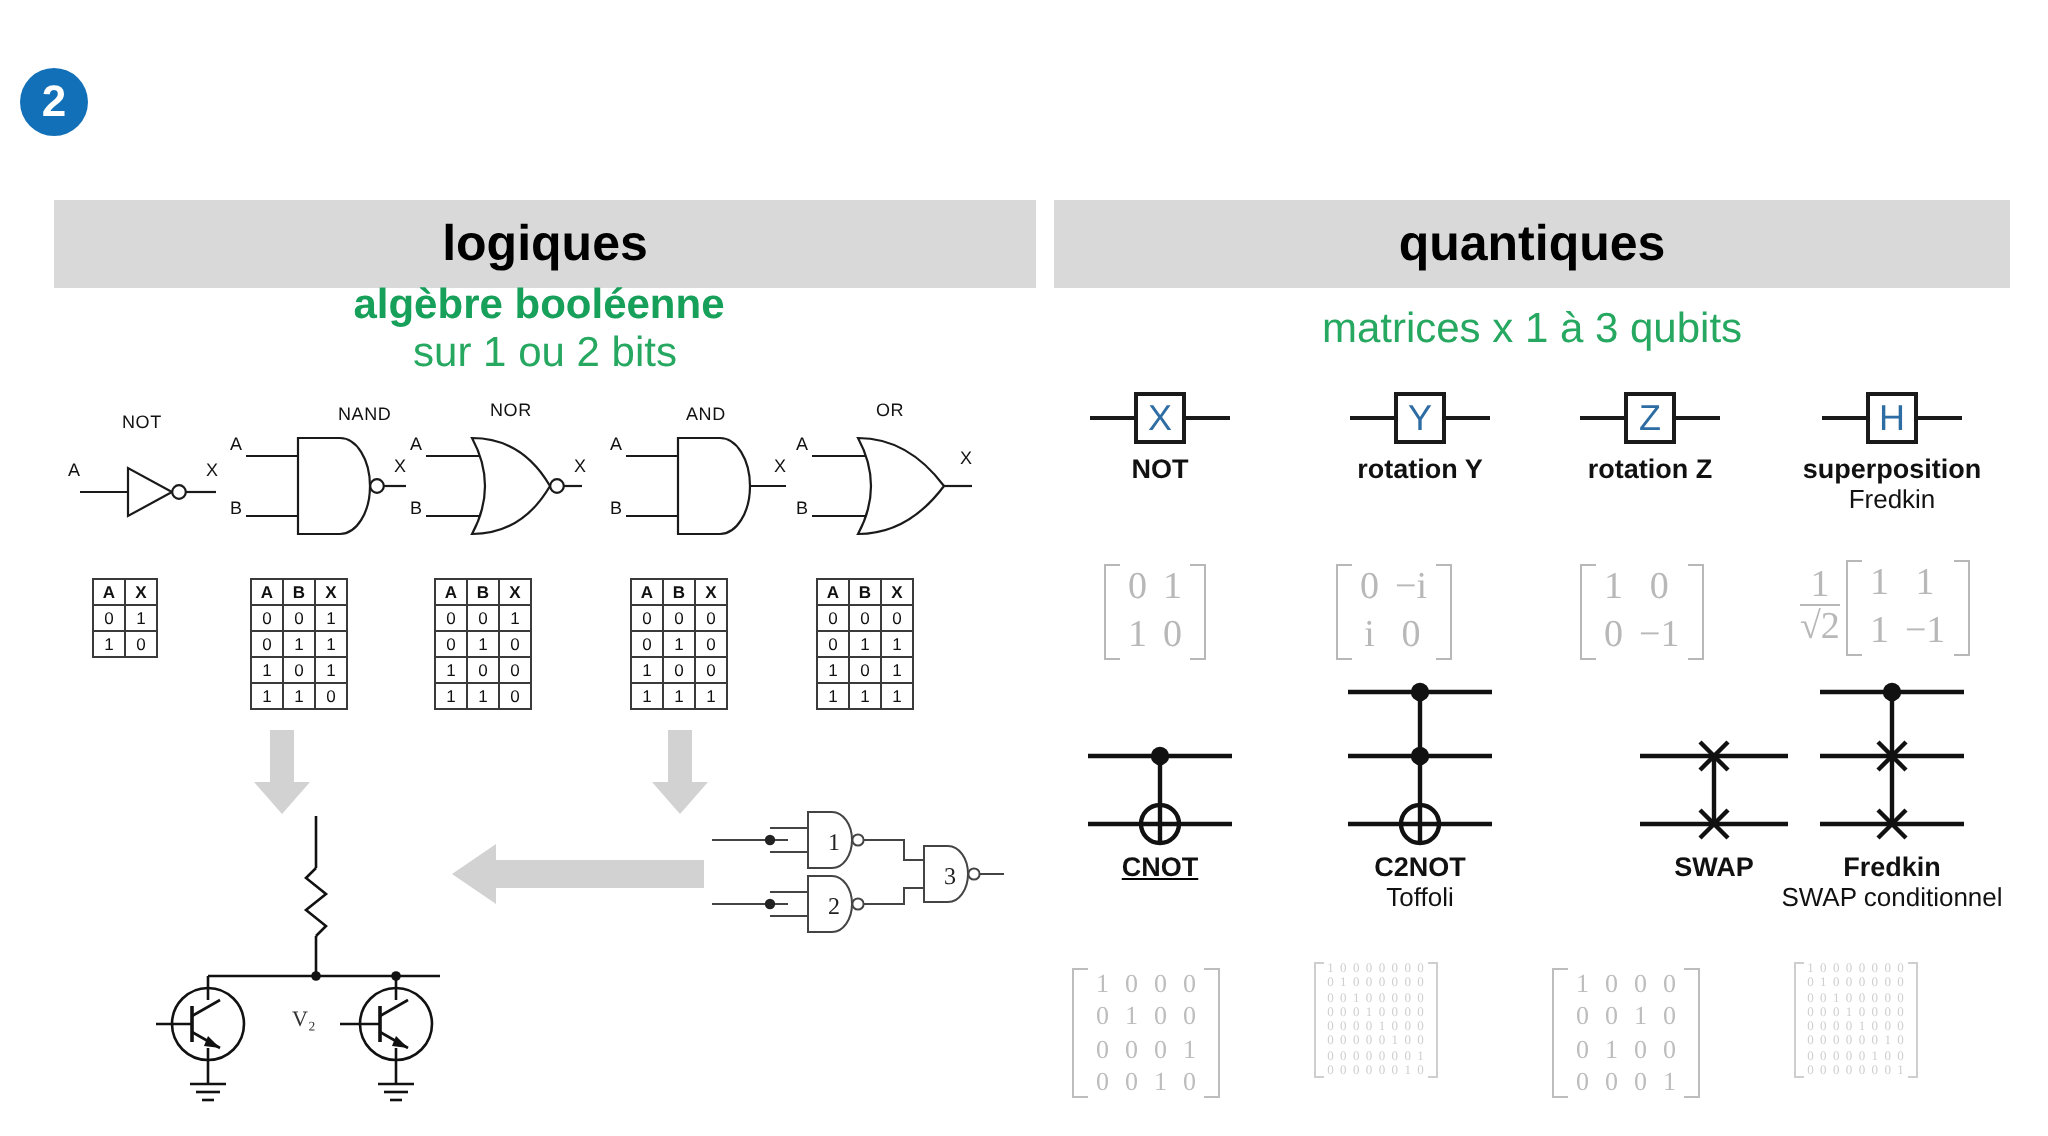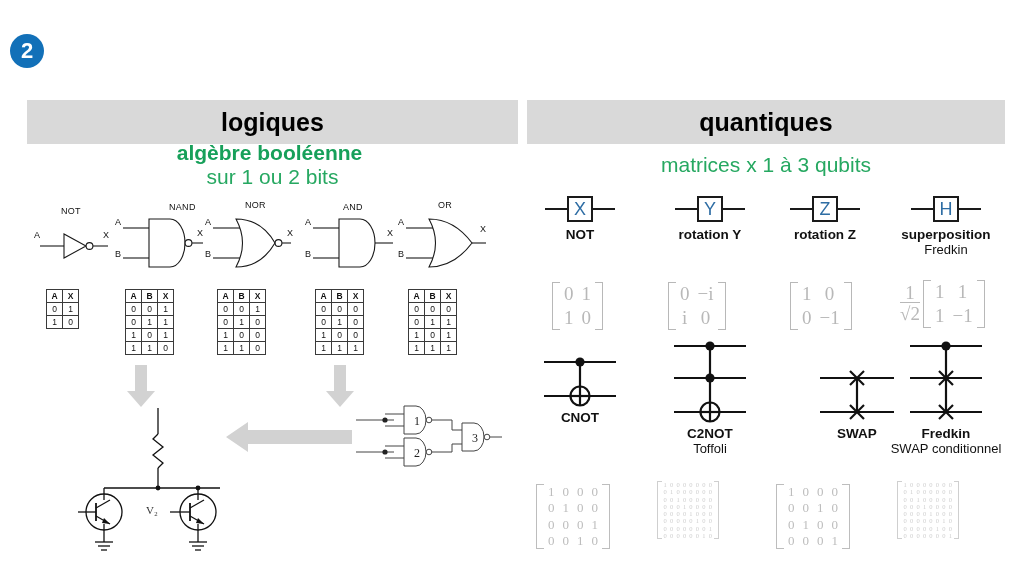--- a/index.html
+++ b/index.html
@@ -480,21 +480,21 @@
         </tr>
         <tr>
           <td>1</td>
           <td>−1</td>
         </tr>
       </tbody>
     </table>
     <span class="brk r"></span>
   </div>
 
-<div class="qgate" style="left:530px;top:344px;width:100px;">
+<div class="qgate" style="left:530px;top:360px;width:100px;text-decoration:underline;">
   <svg width="100" height="64">
     <line x1="14" y1="18" x2="86" y2="18" stroke="#111" stroke-width="2.2"></line>
     <line x1="14" y1="52" x2="86" y2="52" stroke="#111" stroke-width="2.2"></line>
     <line x1="50" y1="18" x2="50" y2="52" stroke="#111" stroke-width="2.2"></line>
     <circle cx="50" cy="18" r="4.6" fill="#111"></circle>
     <circle cx="50" cy="52" r="9.5" fill="#fff" stroke="#111" stroke-width="2.2"></circle>
     <line x1="40.5" y1="52" x2="59.5" y2="52" stroke="#111" stroke-width="2.2"></line>
     <line x1="50" y1="42.5" x2="50" y2="61.5" stroke="#111" stroke-width="2.2"></line>
   </svg>
   <div class="qlabel" style="margin-top:2px;">CNOT</div>

